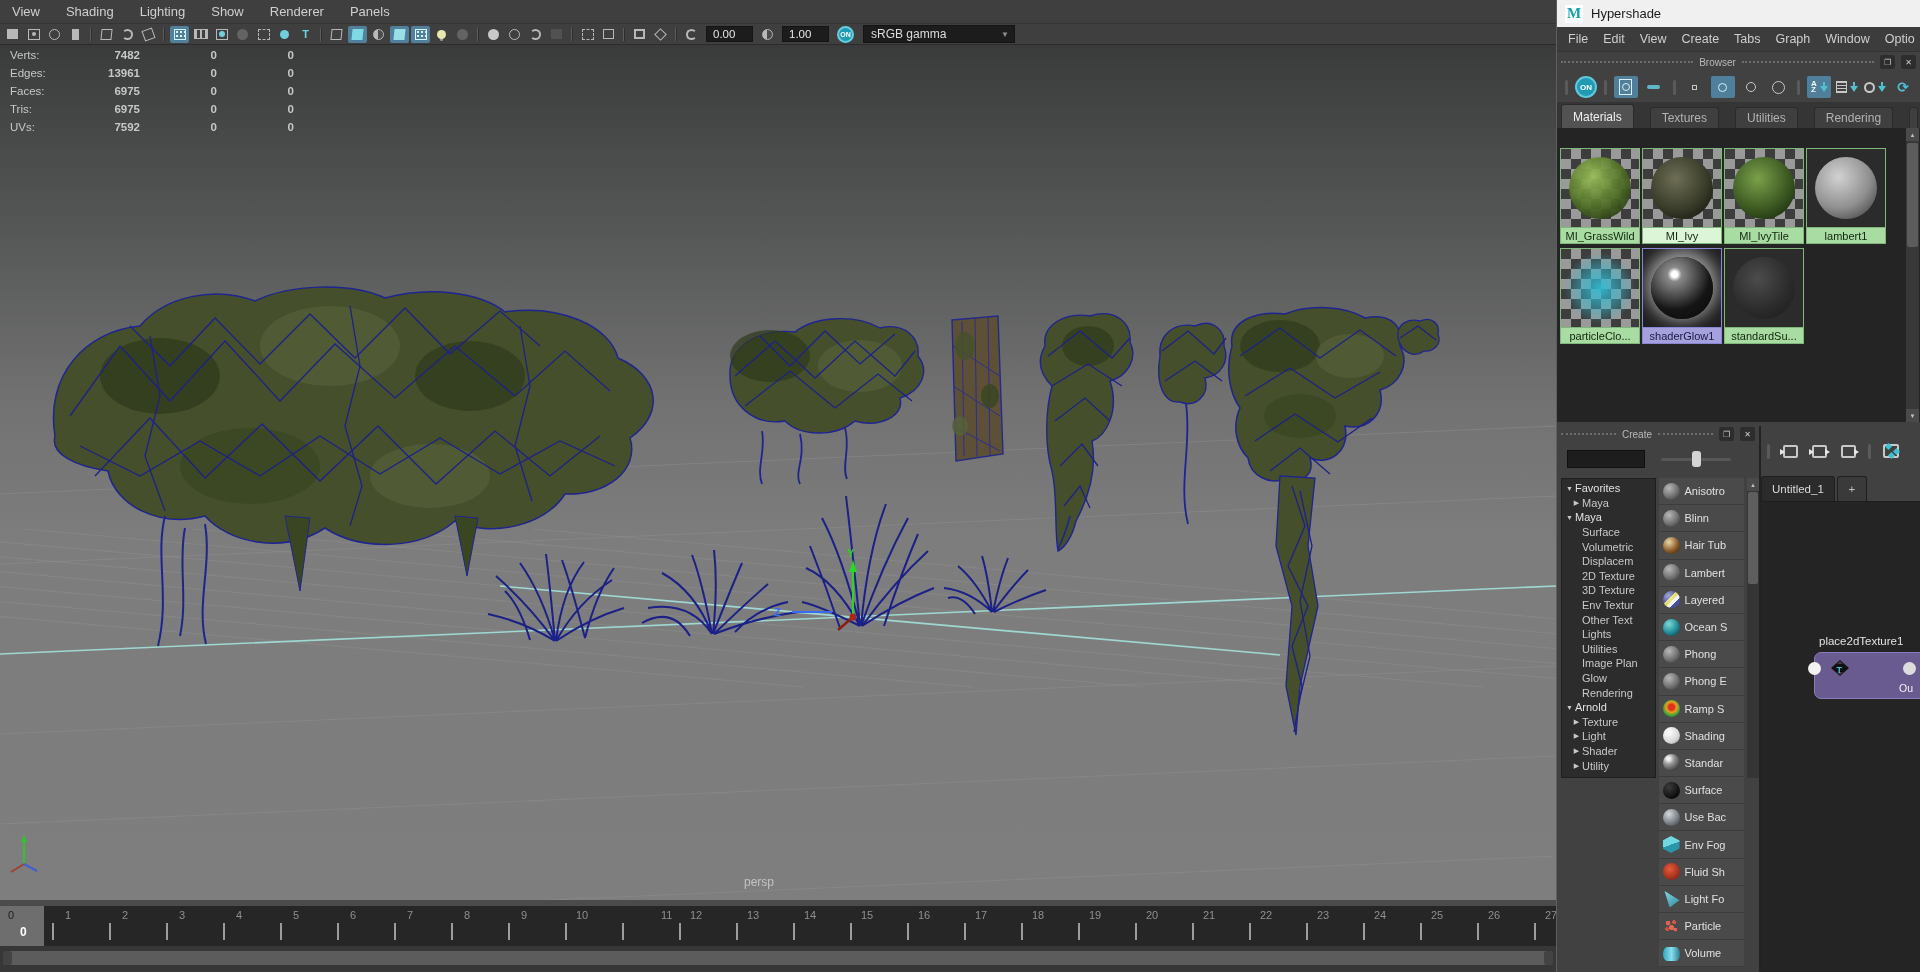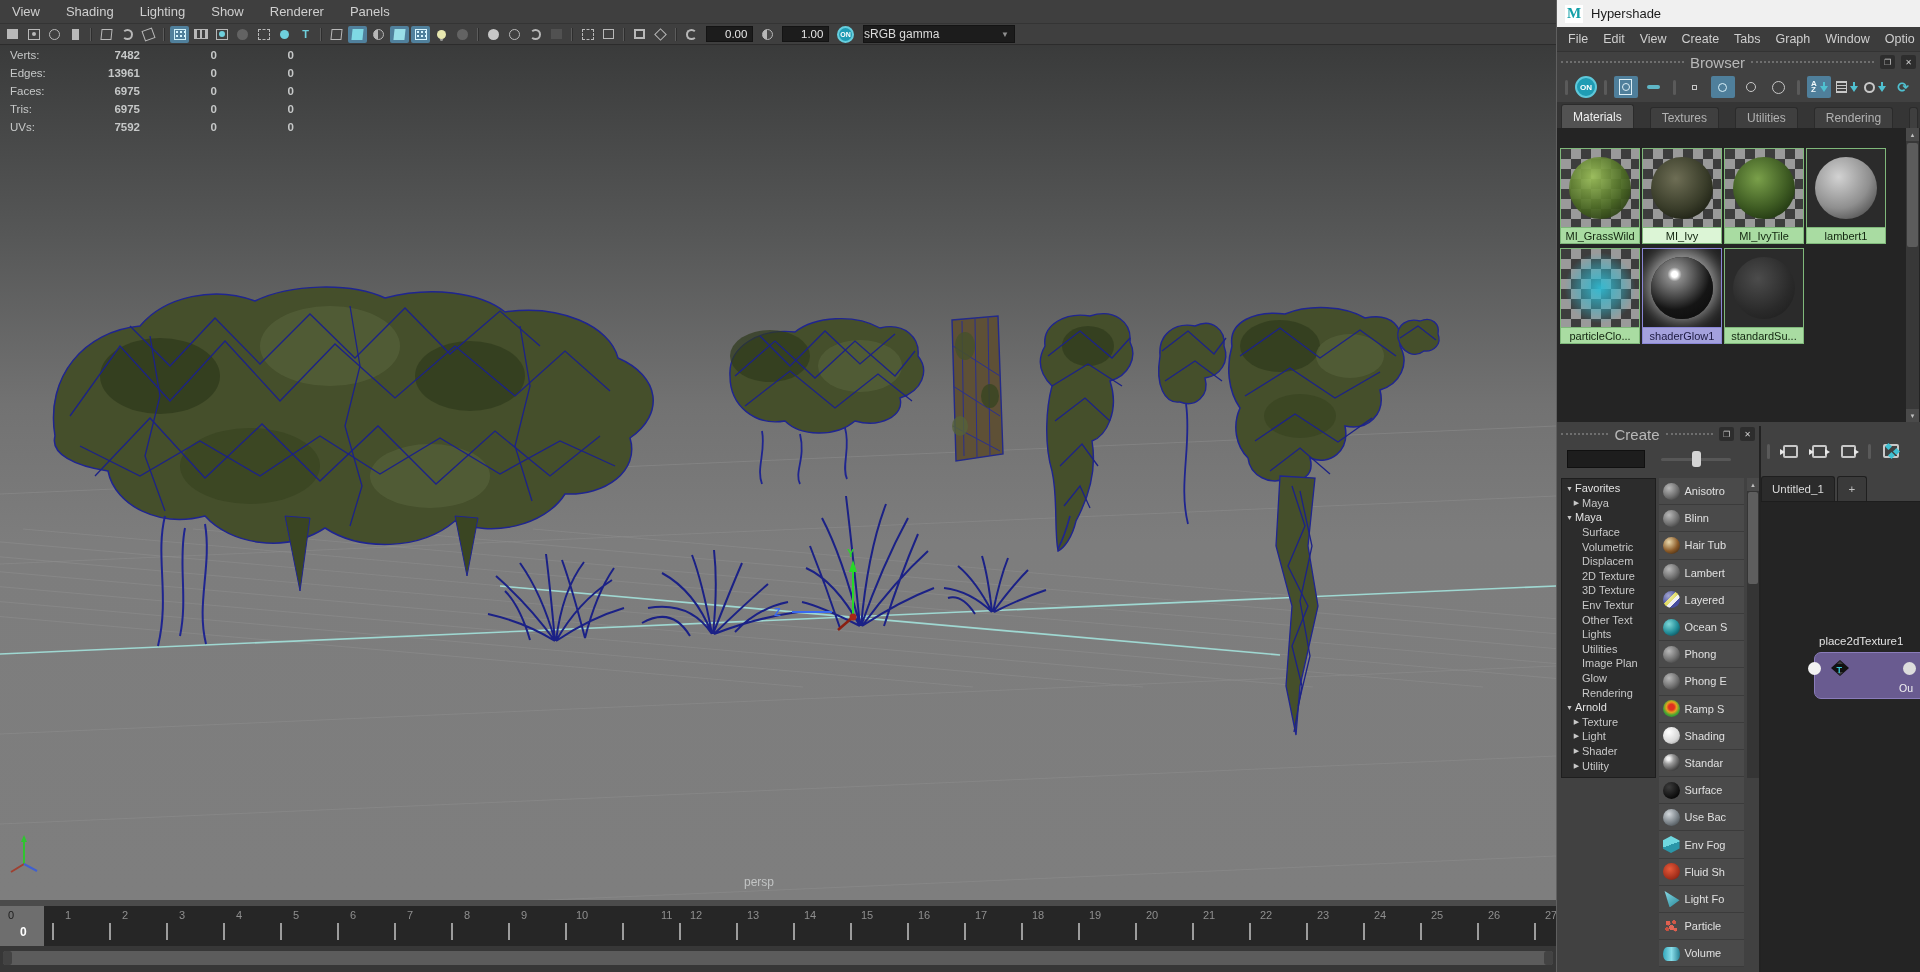--- a/index.html
+++ b/index.html
@@ -26,24 +26,24 @@
   .s-dot { width:6px; height:6px; background:#6fd0dd; border-radius:50%; }
   .s-circle { width:11px; height:11px; border:1px solid #b8b8b8; border-radius:50%; }
   .s-circlefill { width:11px; height:11px; background:#9a9a9a; border-radius:50%; }
   .s-corners { width:12px; height:11px; border:1px dashed #b8b8b8; }
   .s-cube { width:11px; height:11px; border:1px solid #b8b8b8; transform:skewX(-6deg); }
   .s-cubefill { width:11px; height:11px; background:#7fd9e4; transform:skewX(-6deg); }
   .s-half { width:11px; height:11px; border-radius:50%; background:linear-gradient(90deg,#b8b8b8 50%,#4a4a4a 50%); border:1px solid #b8b8b8; }
   .s-bulb { width:9px; height:9px; border-radius:50%; background:#e8e8b0; box-shadow:0 5px 0 -3px #999; }
   .s-ring { width:11px; height:11px; border:2px solid #b8b8b8; border-radius:50%; border-left-color:transparent; }
   .t-glyph { font-size:11px; font-weight:bold; color:#6fd0dd; }
-  .tfield { width:47px; height:16px; background:#1c1c1c; border:1px solid #141414; color:#e6e6e6; font-size:11.5px; display:flex; align-items:center; padding-left:18px; margin:0 3px; }
+  .tfield { width:47px; height:16px; background:#1c1c1c; border:1px solid #141414; color:#e6e6e6; font-size:11.5px; display:flex; align-items:center; padding-left:6px; margin:0 3px; }
   .on-toggle { width:17px; height:17px; border-radius:50%; background:#1f9cb4; border:2px solid #66cede; color:#fff; font-size:7px; font-weight:bold; display:flex; align-items:center; justify-content:center; margin:0 3px; }
   .vt-dropdown { width:152px; height:18px; background:#1c1c1c; border:1px solid #141414; display:flex; align-items:center; color:#dcdcdc; font-size:12px; margin-left:4px; }
-  .vt-dropdown .vt-text { flex:1; }
+  .vt-dropdown .vt-text { flex:1; padding-left:7px; }
   .vt-dropdown .vt-arrow { width:18px; text-align:center; color:#8f8f8f; font-size:8px; }
 
   
   .viewport { position:absolute; left:0; top:46px; width:1556px; height:854px;
     background:linear-gradient(#3a3b3b 0%, #565757 22%, #727272 42%, #7d7d7d 58%, #7e7e7e 100%); overflow:hidden; }
   .scene-svg { position:absolute; left:0; top:0; }
   .hud { position:absolute; left:10px; top:0; font-size:11.5px; color:#c6c8c8; }
   .hud-row { display:flex; height:18px; align-items:center; }
   .hud-label { width:60px; }
   .hud-v { width:70px; text-align:right; font-weight:bold; }
@@ -66,21 +66,21 @@
   
   #hypershade { position:absolute; left:1556px; top:0; width:364px; height:972px; background:#414141; border-left:1px solid #5f5f5f; overflow:hidden; }
   .hs-title { height:27px; background:#f0f0f0; display:flex; align-items:center; gap:8px; padding-left:8px; }
   .maya-logo { width:18px; height:18px; background:#fff; display:flex; align-items:center; justify-content:center; }
   .maya-logo span { font-family:"Liberation Serif","DejaVu Serif",serif; font-weight:bold; font-size:15px; color:#14a0a8; line-height:1; }
   .hs-title-text { font-size:13px; color:#1b1b1b; }
   .hs-menus { height:25px; background:#3c3c3c; display:flex; gap:15px; align-items:center; padding:0 11px; font-size:12.5px; color:#cfcfcf; white-space:nowrap; overflow:hidden; border-bottom:1px solid #333; }
 
   .panel-header { height:20px; display:flex; align-items:center; gap:6px; padding:0 4px; }
   .ph-dots { flex:1; height:0; border-top:2px dotted #6e6e6e; }
-  .ph-label { font-size:15px; color:#b8b8b8; }
+  .ph-label { font-size:10px; color:#b8b8b8; }
   .winbtn { width:15px; height:14px; background:#2d2d2d; border-radius:2px; color:#cfcfcf; font-size:8px; display:flex; align-items:center; justify-content:center; }
 
   .hs-btoolbar { height:30px; display:flex; align-items:center; gap:4px; padding:0 5px; }
   .pillsep { width:3px; height:15px; background:#5a5a5a; border-radius:2px; margin:0 3px; flex:0 0 auto; }
   .on-big { width:22px; height:22px; border-radius:50%; background:#1f9cb4; border:2px solid #5fc8da; color:#fff; font-size:8px; font-weight:bold; display:flex; align-items:center; justify-content:center; }
   .bt { width:24px; height:22px; border-radius:2px; display:flex; align-items:center; justify-content:center; position:relative; }
   .bt.hl { background:#4f7f9b; }
   .b-swatch { width:13px; height:16px; border:1px solid #dceef5; display:flex; align-items:center; justify-content:center; }
   .b-swatch i { width:8px; height:8px; border:1px solid #dceef5; border-radius:50%; }
   .b-dash { width:13px; height:4px; background:#5fb6c6; border-radius:2px; }

